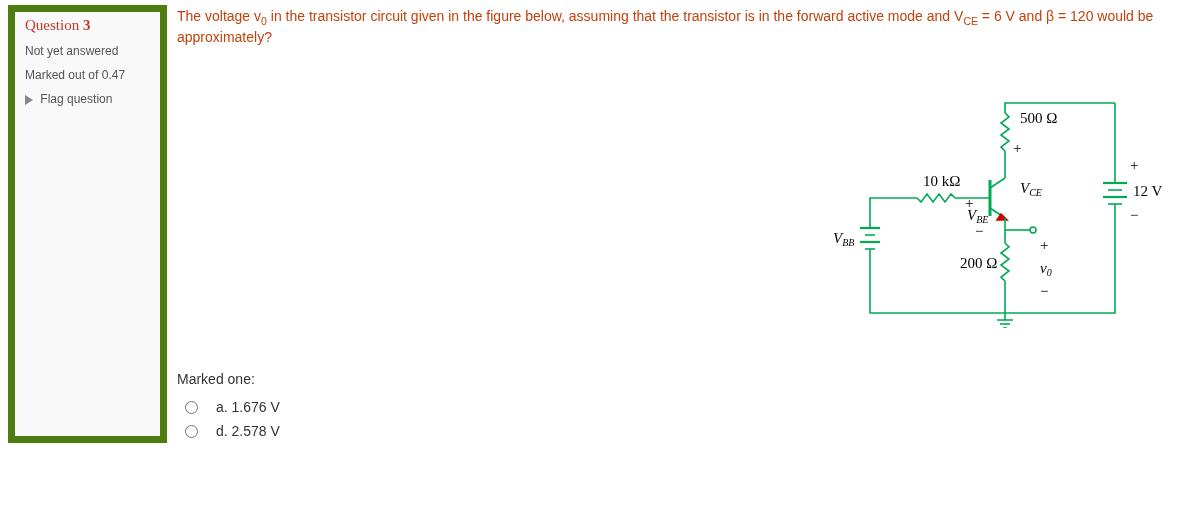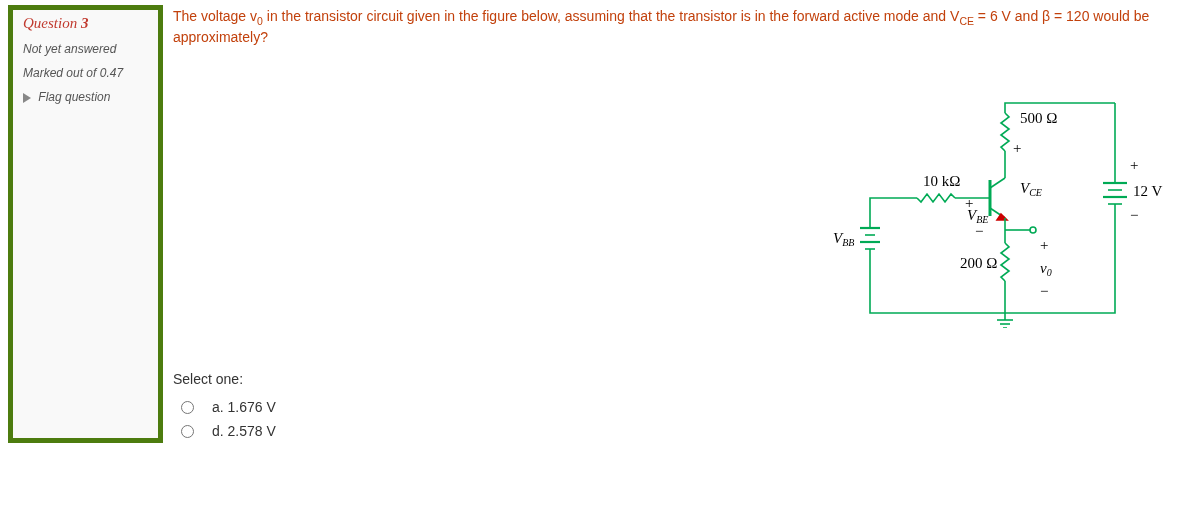--- a/index.html
+++ b/index.html
@@ -11,27 +11,26 @@
     background: #fff;
     width: 1183px;
   }
   .container {
     display: flex;
     padding: 5px 8px;
   }
   .info-col {
     width: 145px;
     flex-shrink: 0;
-    border: 5px solid #4d7c0f;
+    border: 7px solid #4d7c0f;
     background: #f9f9f9;
     padding: 0;
     margin-right: 10px;
     font-size: 12px;
     color: #555;
-    font-style: italic;
   }
   .info-col .row {
     padding: 5px 10px;
   }
   .info-col .qnum {
     font-family: Georgia, serif;
     color: #c13a2f;
     font-size: 15px;
   }
   .info-col .qnum .n {
@@ -176,21 +175,21 @@
 
           <text x="145" y="200" font-style="normal"><tspan>200 Ω</tspan></text>
 
           <text x="225" y="182" font-style="normal"><tspan>+</tspan></text>
           <text x="225" y="205"><tspan>v</tspan><tspan font-size="10" dy="3">0</tspan></text>
           <text x="225" y="228" font-style="normal"><tspan>−</tspan></text>
         </g>
       </svg>
     </div>
 
-    <div class="select-label">Select one:</div>
+    <div class="select-label">Marked one:</div>
     <div class="options">
       <label class="opt-row">
         <input type="radio" name="ans" style="">
         <span>a. 1.676 V</span>
       </label>
       <label class="opt-row">
         <input type="radio" name="ans" style="">
         <span>d. 2.578 V</span>
       </label>
     </div>

